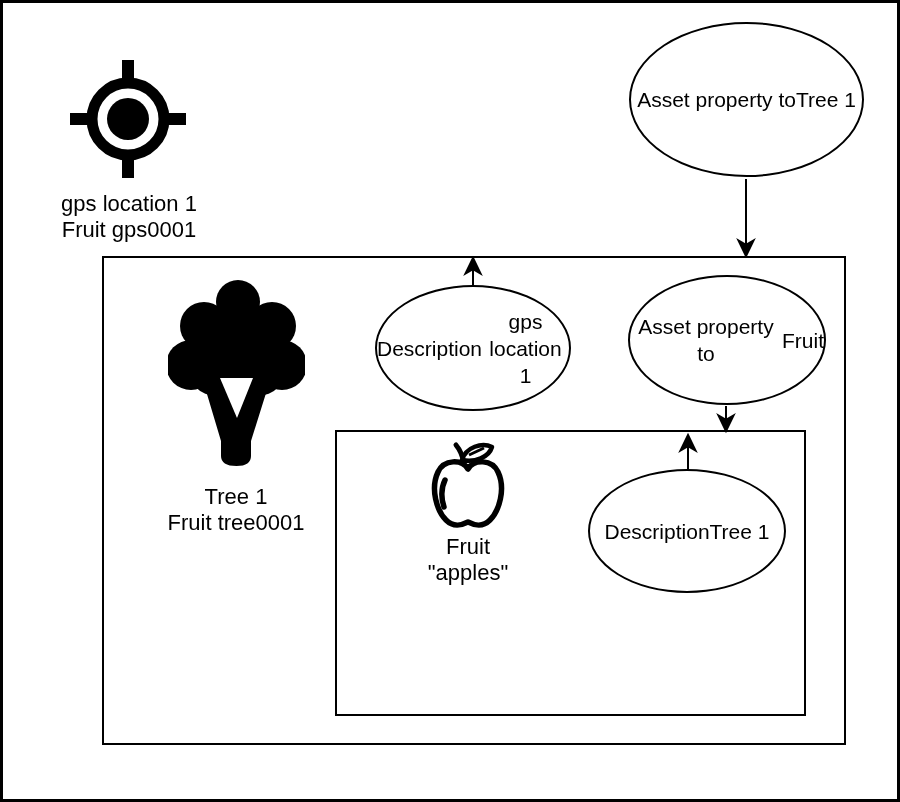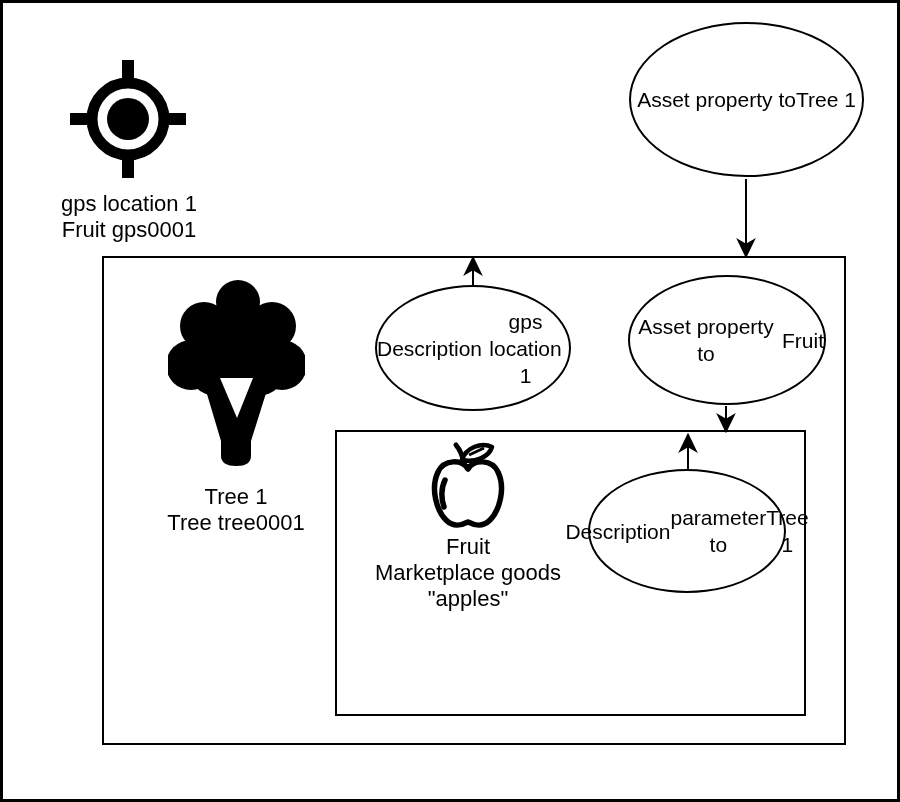--- a/index.html
+++ b/index.html
@@ -97,21 +97,21 @@
       <circle cx="114" cy="85" r="25"></circle>
       <circle cx="48" cy="88" r="28"></circle>
       <circle cx="90" cy="88" r="28"></circle>
       <circle cx="69" cy="62" r="34"></circle>
       <path d="M33,94 L104,94 L83,161 L83,176 Q83,186 68.5,186 Q53,186 53,176 L53,161 Z"></path>
     </g>
     <polygon points="52,98 85,98 69,138" fill="#fff"></polygon>
   </svg>
   <div class="label-block" style="left:113px; top:481px; width:240px;">
     <div class="b">Tree 1</div>
-    <div>Tree tree0001</div>
+    <div>Fruit tree0001</div>
   </div>
 
   <div class="node-ellipse" style="left:372px; top:282px; width:196px; height:126px;">
     <div>Description</div>
     <div class="b">gps location 1</div>
   </div>
 
   <div class="node-ellipse" style="left:625px; top:272px; width:198px; height:130px;">
     <div>Asset property to</div>
     <div class="b">Fruit</div>
@@ -119,23 +119,21 @@
 
   <svg class="icon" style="left:428px; top:437px;" width="74" height="90" viewBox="0 0 74 90">
     <path d="M31,20 C35,7 51,2 61,7 C58,17 44,23 31,20 Z" fill="#fff" stroke="#000" stroke-width="4.5" stroke-linejoin="round"></path>
     <line x1="38" y1="15" x2="53" y2="8" stroke="#000" stroke-width="3"></line>
     <path d="M33,24 C32,17 30,11 25,5" fill="none" stroke="#000" stroke-width="5" stroke-linecap="round"></path>
     <path d="M37,29 C31,19 13,19 7,32 C-1,49 6,71 15,80 C23,88 31,85 37,82 C43,85 51,88 59,80 C68,71 75,49 67,32 C61,19 43,19 37,29 Z" fill="#fff" stroke="#000" stroke-width="5.5" stroke-linejoin="round"></path>
     <path d="M14,40 C10,48 10,59 13,67" fill="none" stroke="#000" stroke-width="5.5" stroke-linecap="round"></path>
   </svg>
   <div class="label-block" style="left:345px; top:531px; width:240px;">
     <div class="b">Fruit</div>
-    <div>Marketplace goods</div>
     <div>"apples"</div>
   </div>
 
   <div class="node-ellipse" style="left:585px; top:466px; width:198px; height:124px;">
     <div>Description</div>
-    <div>parameter to</div>
     <div class="b">Tree 1</div>
   </div>
 
 </div>
 
 </body></html>

